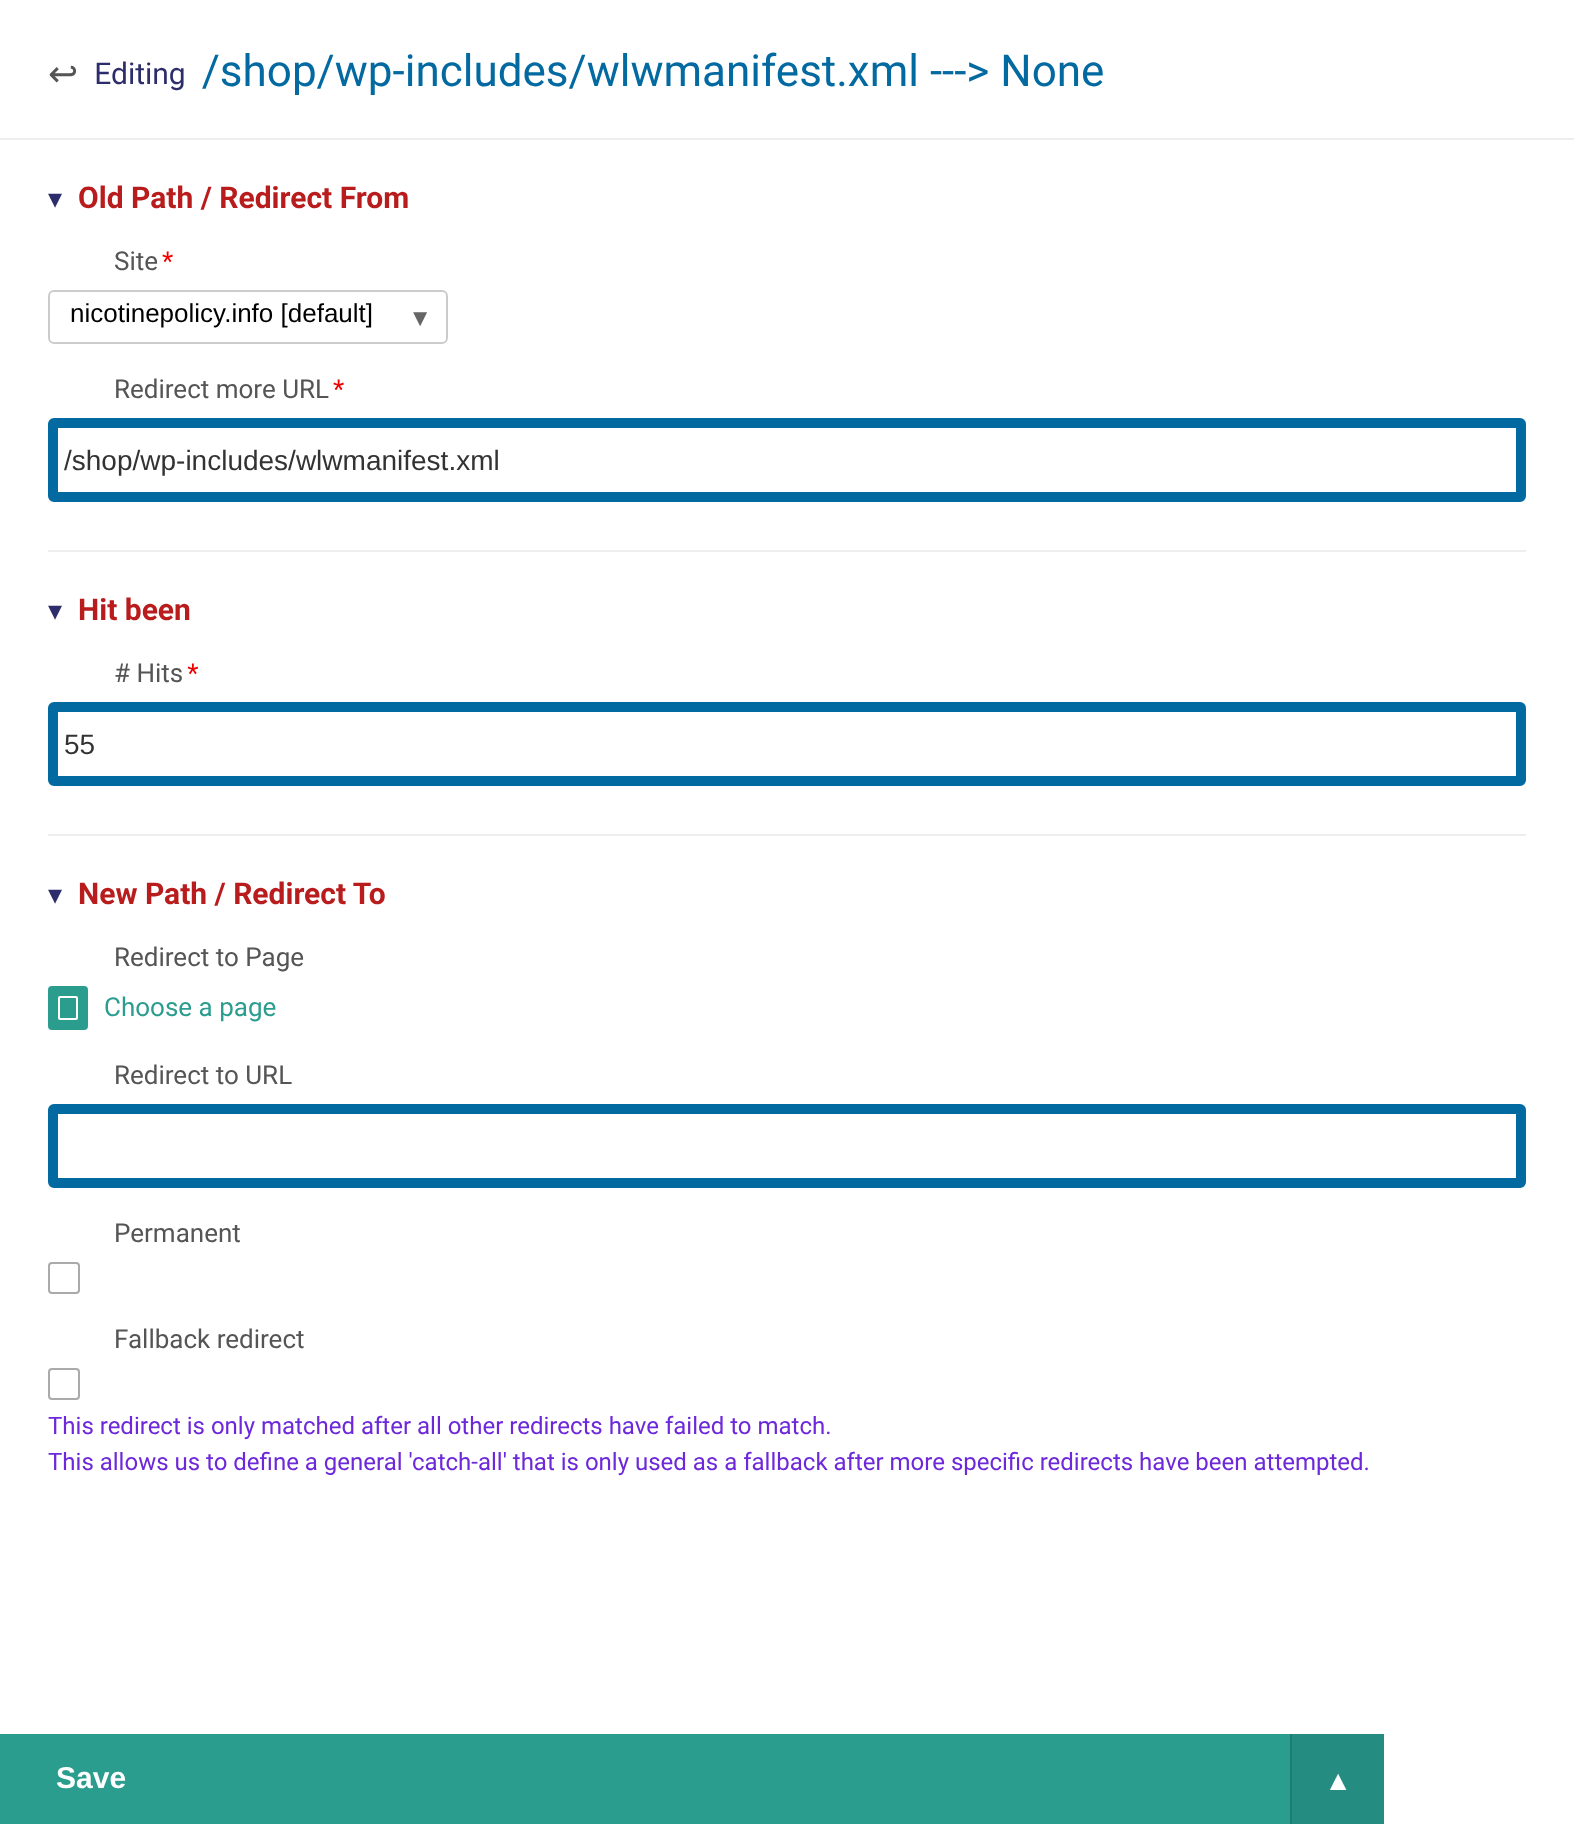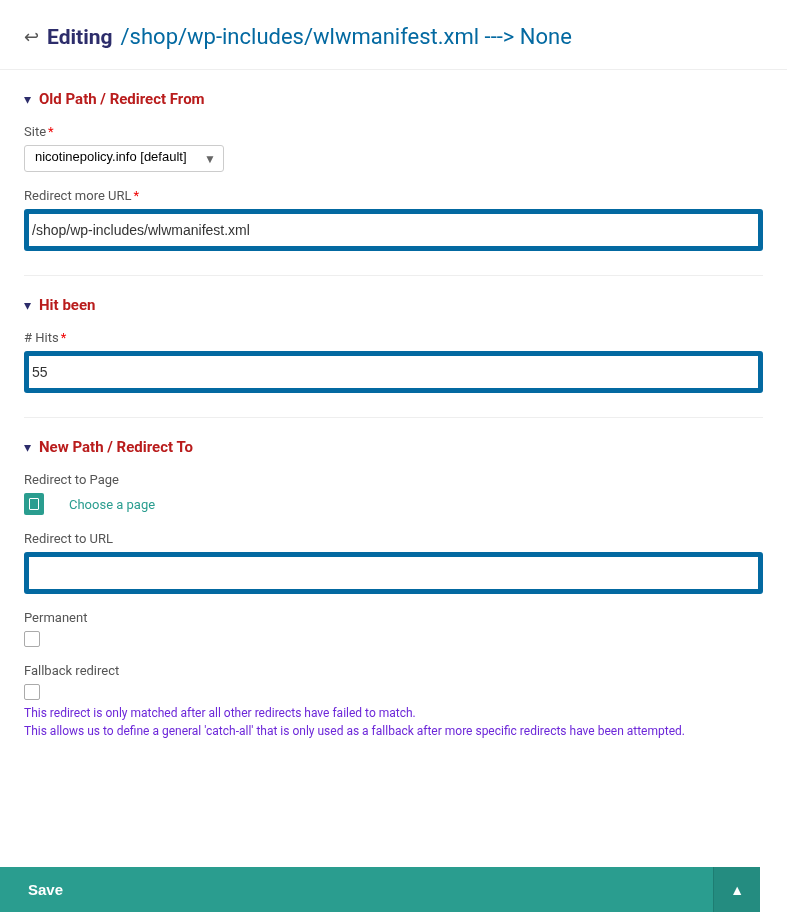--- a/index.html
+++ b/index.html
@@ -21,23 +21,23 @@
       border-bottom: 1px solid #eee;
     }
 
     .back-icon {
       color: #555;
       font-size: 18px;
       cursor: pointer;
     }
 
     .header-editing {
-      font-weight: 700;
+      font-weight: 400;
       color: #2d2d6b;
-      font-size: 21px;
+      font-size: 15px;
     }
 
     .header-path {
       color: #0369a1;
       font-size: 22px;
       font-weight: 400;
     }
 
     .main-content {
       padding: 20px 24px 80px 24px;
@@ -68,20 +68,21 @@
 
     .field-group {
       margin-bottom: 16px;
     }
 
     .field-label {
       display: block;
       margin-bottom: 6px;
       color: #555;
       font-size: 13px;
+      margin-left: 33px;
     }
 
     .required {
       color: #e00;
       margin-left: 2px;
     }
 
     .field-input {
       width: 100%;
       padding: 8px 3px;
@@ -134,21 +135,21 @@
       appearance: none;
       background: #fff;
       display: flex;
       align-items: center;
       justify-content: center;
     }
 
     .choose-page-row {
       display: flex;
       align-items: center;
-      gap: 25px;
+      gap: 8px;
       margin-top: 4px;
     }
 
     .page-icon {
       width: 20px;
       height: 22px;
       background: #2a9d8f;
       border-radius: 2px;
       display: inline-flex;
       align-items: center;
@@ -176,21 +177,21 @@
       font-size: 12px;
       color: #6d28d9;
       margin-top: 4px;
       line-height: 1.5;
     }
 
     .save-bar {
       position: fixed;
       bottom: 0;
       left: 0;
-      width: 760px;
+      width: 692px;
       display: flex;
       align-items: stretch;
     }
 
     .save-button {
       background: #2a9d8f;
       color: #fff;
       border: none;
       padding: 14px 28px;
       font-size: 15px;

